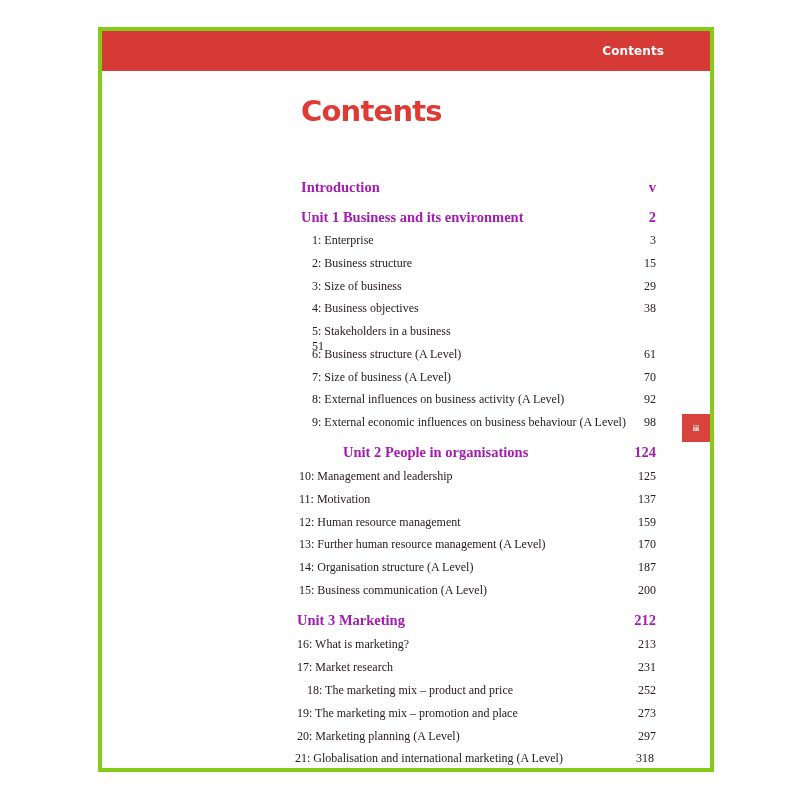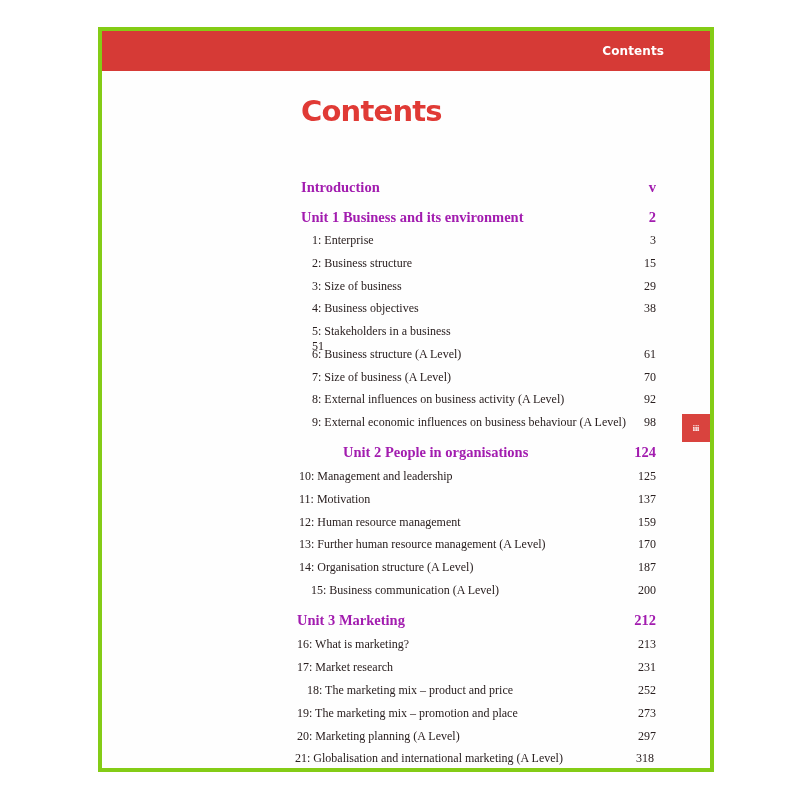--- a/index.html
+++ b/index.html
@@ -110,21 +110,21 @@
         <span class="num">159</span>
       </div>
       <div class="row chapter" style="top: 506px; left: 197px; right: 48px;">
         <span class="label">13: Further human resource management (A Level)</span>
         <span class="num">170</span>
       </div>
       <div class="row chapter" style="top: 529px; left: 197px; right: 48px;">
         <span class="label">14: Organisation structure (A Level)</span>
         <span class="num">187</span>
       </div>
-      <div class="row chapter" style="top: 552px; left: 209px; right: 48px;">
+      <div class="row chapter" style="top: 552px; left: 197px; right: 48px;">
         <span class="label">15: Business communication (A Level)</span>
         <span class="num">200</span>
       </div>
       <div class="row section" style="top: 581px; left: 195px; right: 48px;">
         <span class="label">Unit 3 Marketing</span>
         <span class="num">212</span>
       </div>
       <div class="row chapter" style="top: 606px; left: 195px; right: 48px;">
         <span class="label">16: What is marketing?</span>
         <span class="num">213</span>

